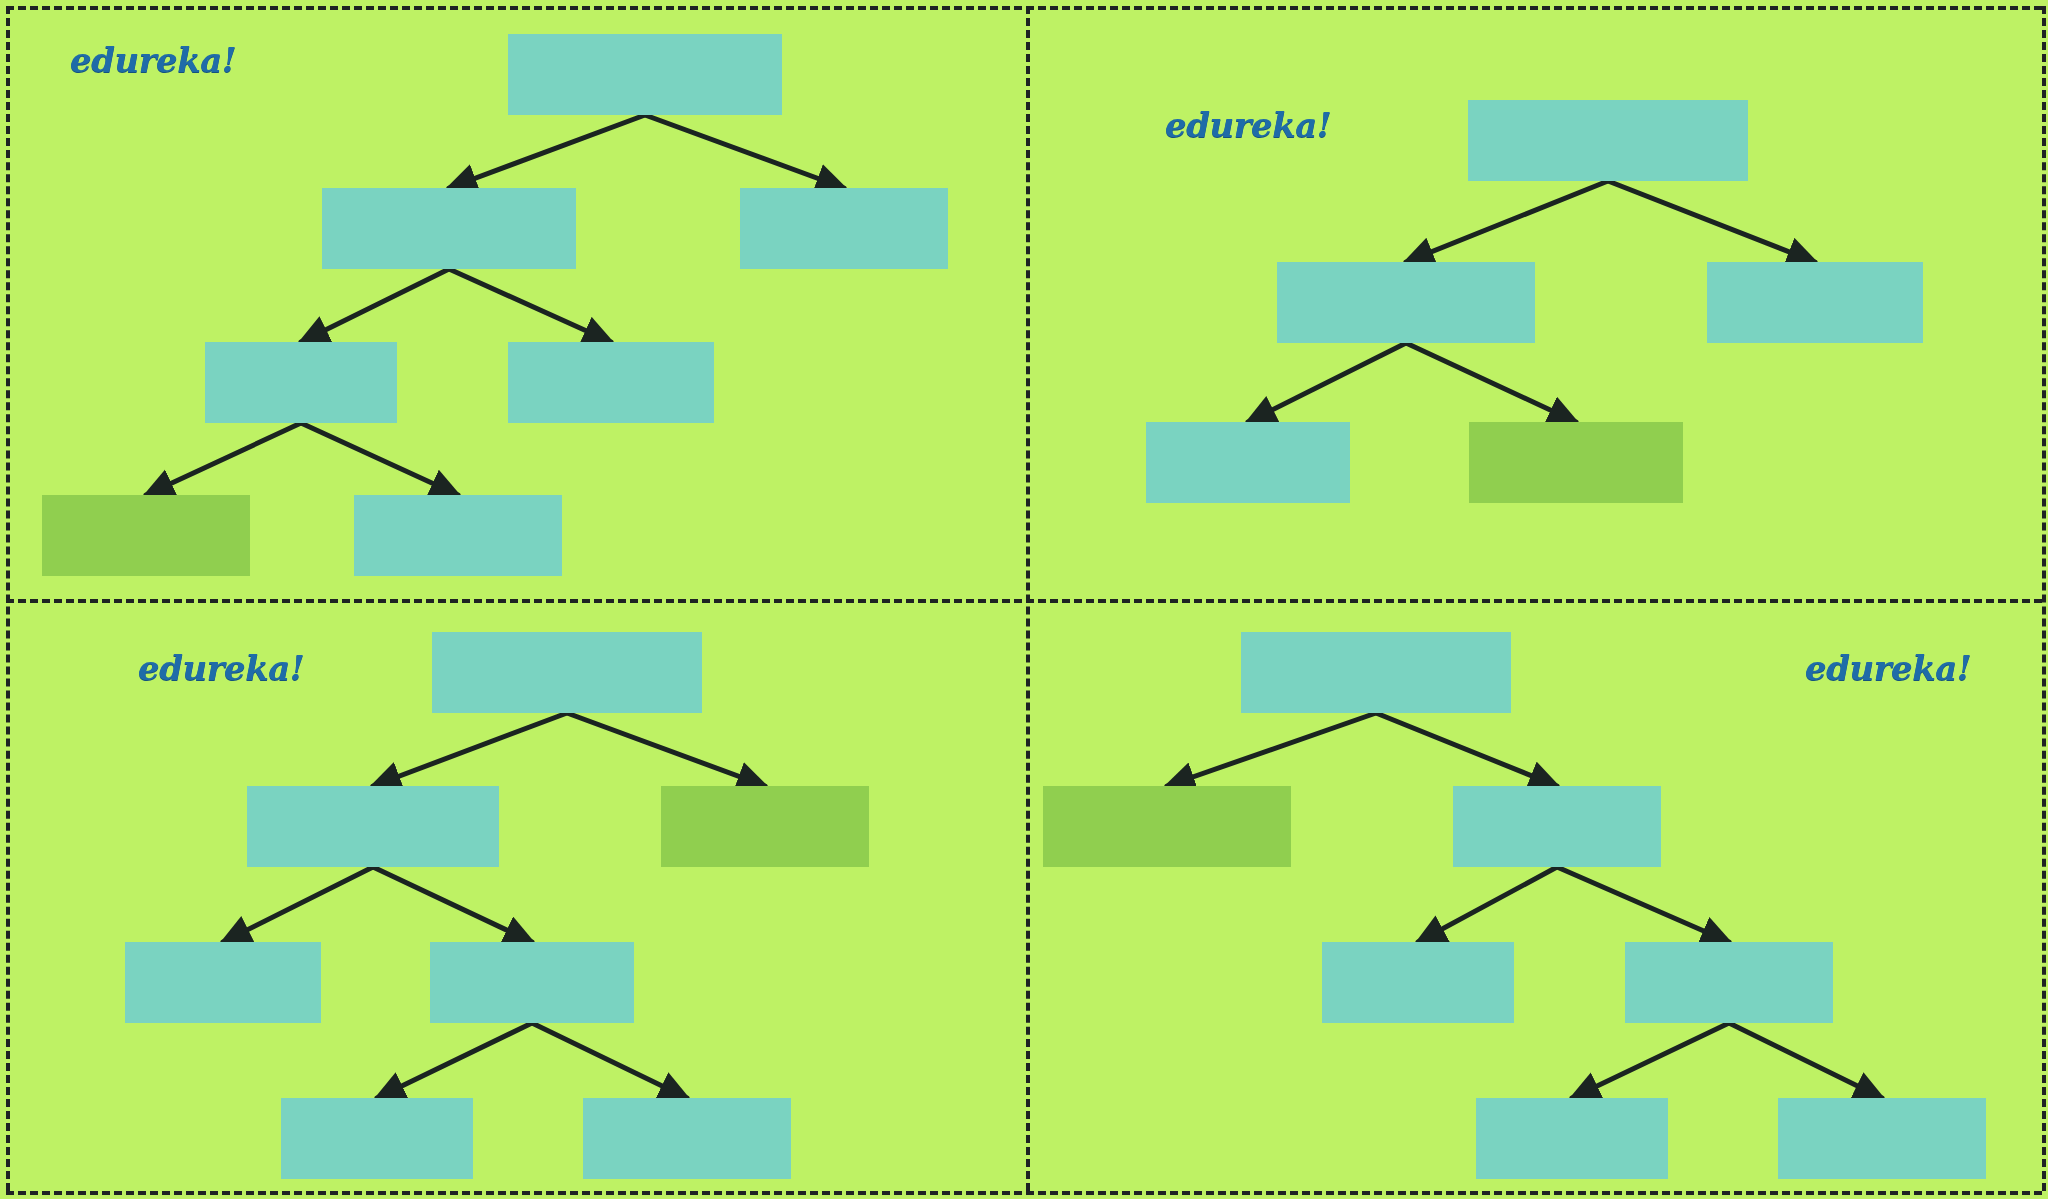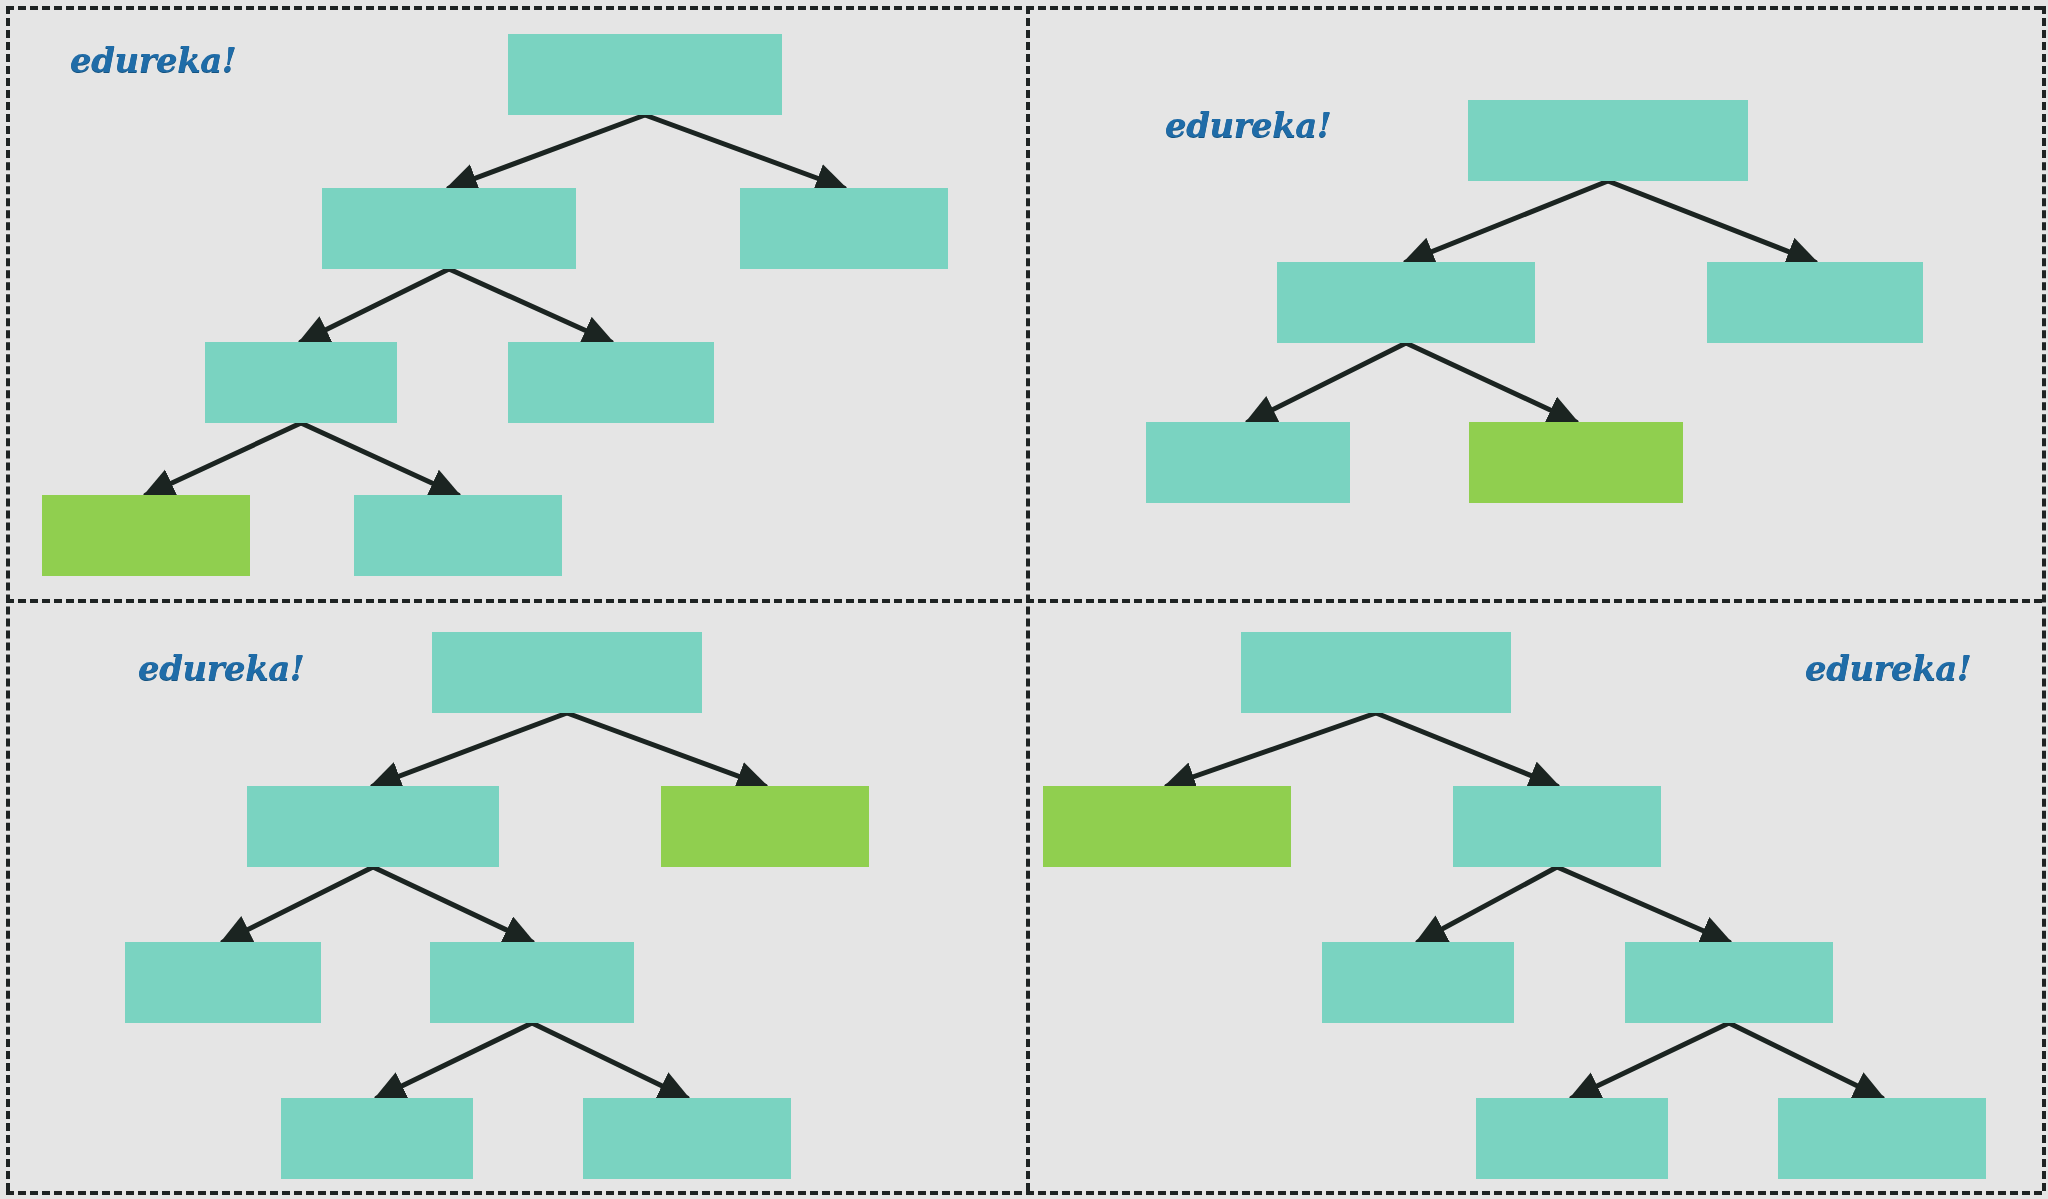--- a/index.html
+++ b/index.html
@@ -4,21 +4,21 @@
 <style>
   html, body {
     margin: 0;
     padding: 0;
     background: #000000;
   }
   #canvas {
     position: relative;
     width: 2048px;
     height: 1199px;
-    background: #e5e5e5;
+    background: #bef264;
     overflow: hidden;
     font-family: "Liberation Serif", serif;
   }
   .panel {
     position: absolute;
     box-sizing: border-box;
   }
   
   .divider-h, .divider-v, .border-edge {
     position: absolute;

